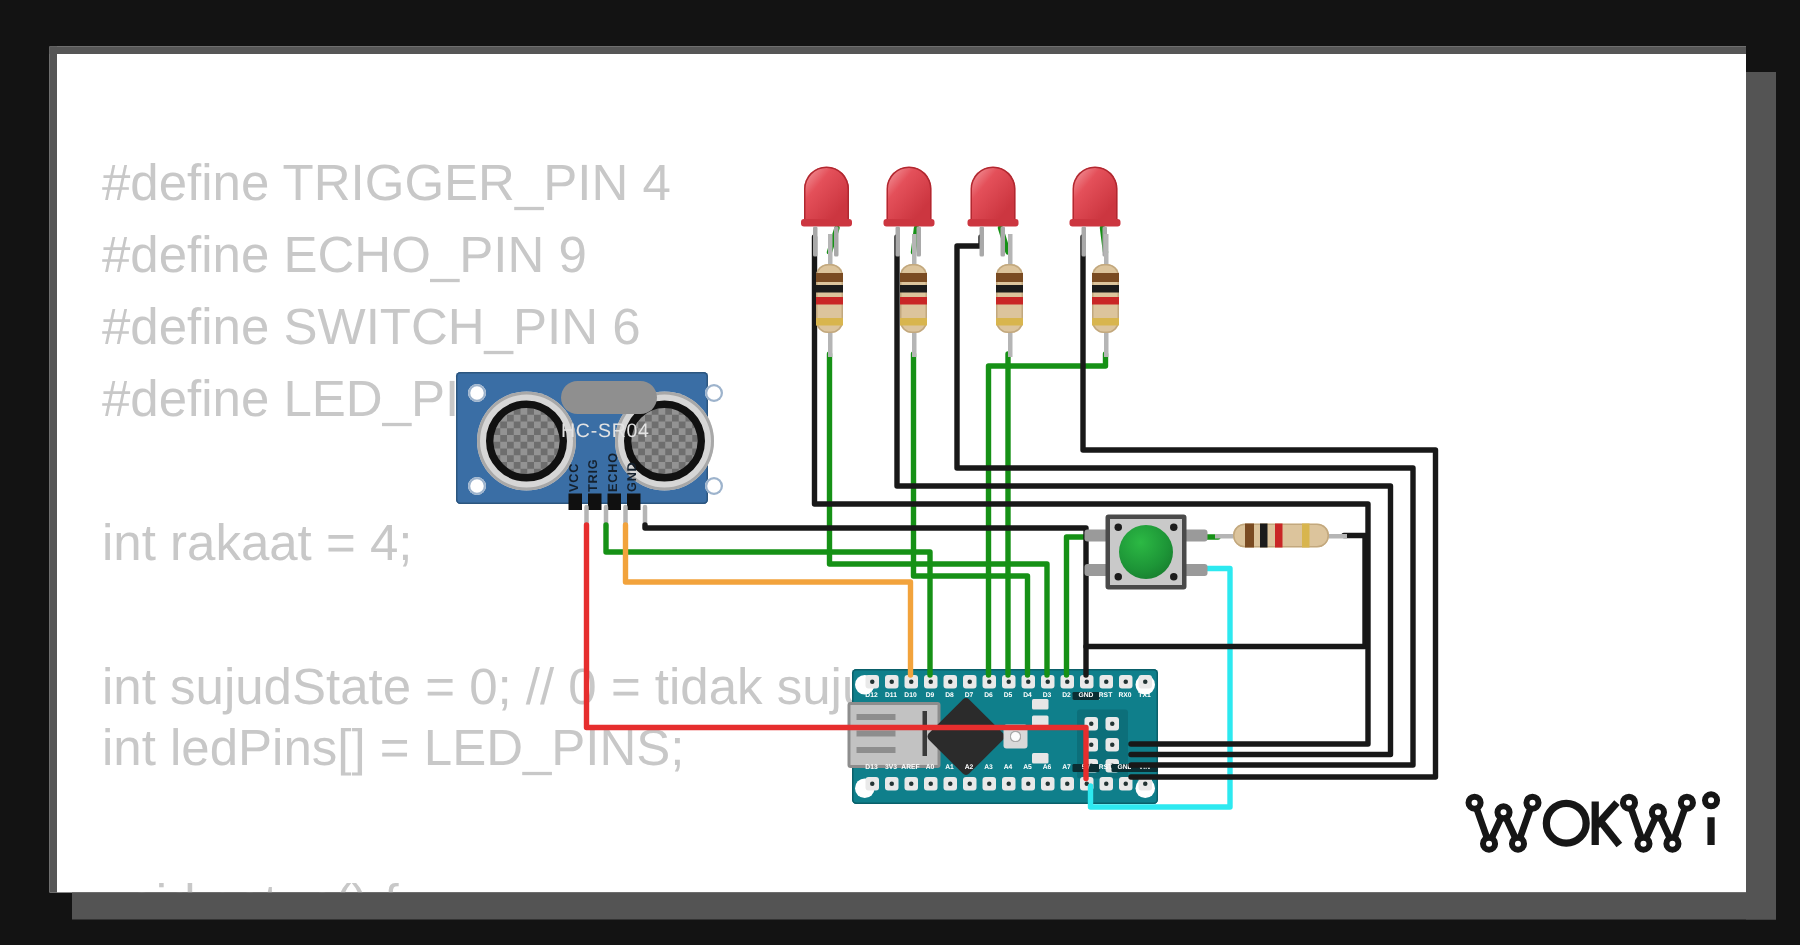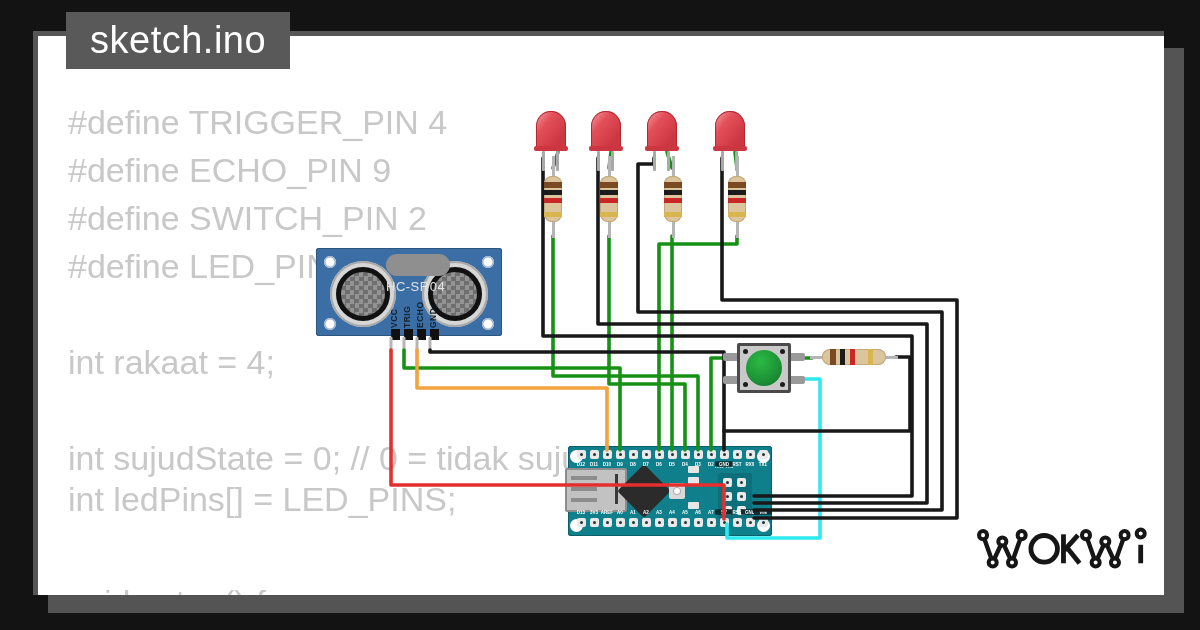--- a/index.html
+++ b/index.html
@@ -10,21 +10,21 @@
           border-left:5px solid #565656;border-top:5px solid #565656;z-index:1;}
   .shadow-right{position:absolute;left:1164px;top:48px;width:20px;height:565px;background:#545454;z-index:6;}
   .shadow-bottom{position:absolute;left:48px;top:595px;width:1136px;height:18px;background:#545454;z-index:6;}
   .tab{position:absolute;left:66px;top:12px;height:57px;background:#595959;z-index:7;
        color:#fff;font-size:38px;line-height:56px;padding:0 24px;letter-spacing:.5px;}
   
   .code-line{position:absolute;left:68px;color:#c8c8c8;font-size:34px;white-space:nowrap;z-index:2;}
   .clip{position:absolute;left:68px;top:583px;height:12px;overflow:hidden;z-index:2;}
   .clip .code-line{position:static;}
   
-  .sensor{position:absolute;left:316px;top:248px;width:186px;height:88px;background:#3a6ea5;
+  .sensor{position:absolute;left:304px;top:248px;width:168px;height:88px;background:#3a6ea5;
           border-radius:3px;z-index:3;box-shadow:inset 0 0 0 1px #2c567f;}
   .hole{position:absolute;width:12px;height:12px;border-radius:50%;background:#fff;box-shadow:inset 0 0 0 1.5px #9db3cc;}
   .xducer{position:absolute;top:13px;width:66px;height:66px;border-radius:50%;background:#d6d6d6;
           box-shadow:inset 0 0 0 2px #a8a8a8;}
   .xducer .mesh{position:absolute;left:6px;top:6px;width:54px;height:54px;border-radius:50%;
           border:5px solid #111;box-sizing:border-box;
           background:repeating-conic-gradient(#6e6e6e 0 90deg,#939393 90deg 180deg);background-size:9px 9px;}
   .crystal{position:absolute;left:70px;top:6px;width:64px;height:22px;border-radius:11px;background:#8f8f8f;}
   .sensor-title{position:absolute;left:70px;top:31px;color:#e3e3e3;font-size:13px;letter-spacing:.5px;}
   .spin{position:absolute;top:81px;width:9px;height:11px;background:#101010;}
@@ -78,21 +78,21 @@
 </style>
 </head>
 <body>
 
 <div id="stage">
 
   <div class="canvas"></div>
 
   <div class="code-line" style="top:103px">#define TRIGGER_PIN 4</div>
   <div class="code-line" style="top:151px">#define ECHO_PIN 9</div>
-  <div class="code-line" style="top:199px">#define SWITCH_PIN 2</div>
+  <div class="code-line" style="top:199px">#define SWITCH_PIN 6</div>
   <div class="code-line" style="top:247px">#define LED_PIN</div>
   <div class="code-line" style="top:343px">int rakaat = 4;</div>
   <div class="code-line" style="top:439px">int sujudState = 0; // 0 = tidak suju</div>
   <div class="code-line" style="top:480px">int ledPins[] = LED_PINS;</div>
   <div class="clip">
     <div class="code-line">void setup() {</div>
   </div>
 
   <div class="sensor">
     <div class="hole" style="left:8px;top:8px"></div>
@@ -430,16 +430,13 @@
       <circle cx="86" cy="33" r="16.5" stroke-width="6"></circle>
       <path d="M110,15 V51" stroke-width="6"></path>
       <path d="M111,35 L128,16" stroke-width="6"></path>
       <path d="M114,31 L130,51" stroke-width="6"></path>
       <path d="M206,28 V51" stroke-width="6"></path>
     </svg>
   </div>
 
   <div class="shadow-right"></div>
   <div class="shadow-bottom"></div>
-  <div class="tab">
-    <span>sketch.ino</span>
-  </div>
 </div>
 
 </body></html>

